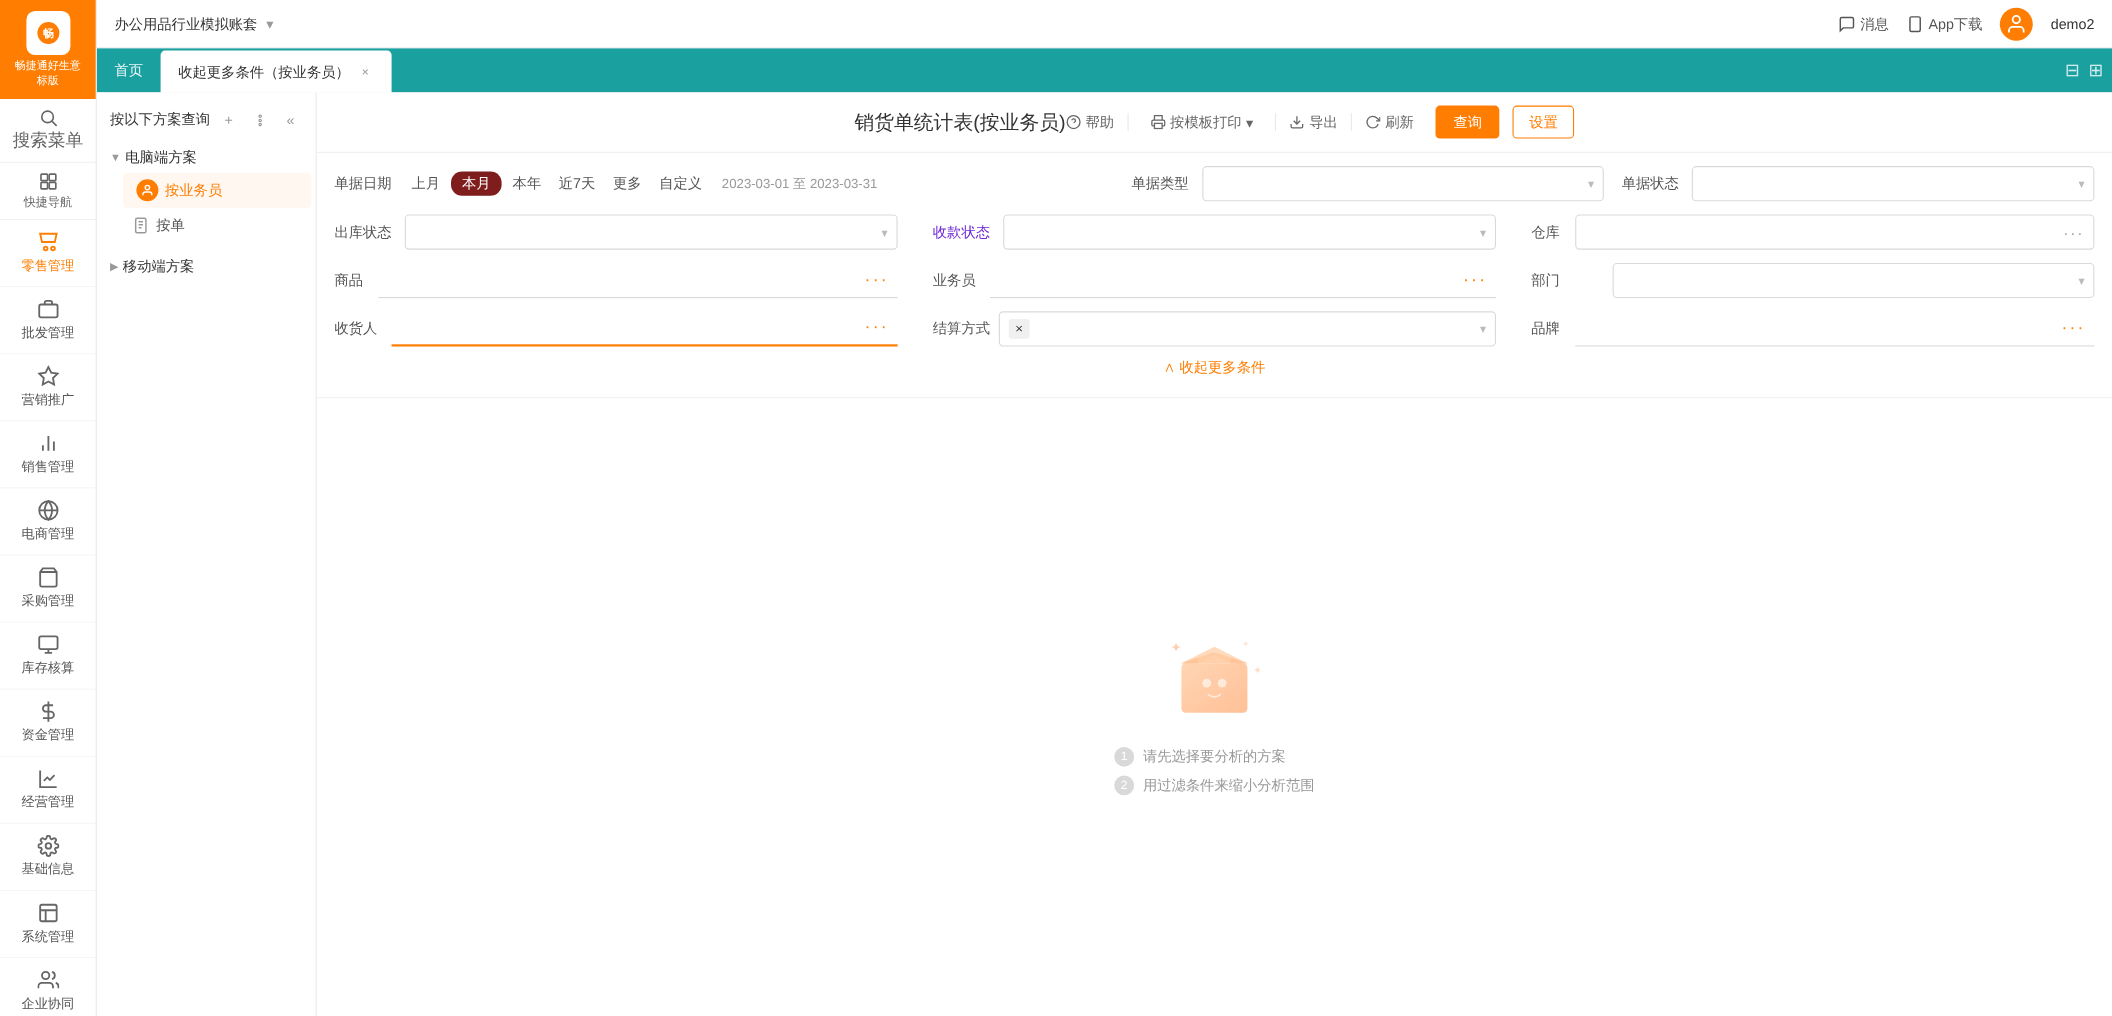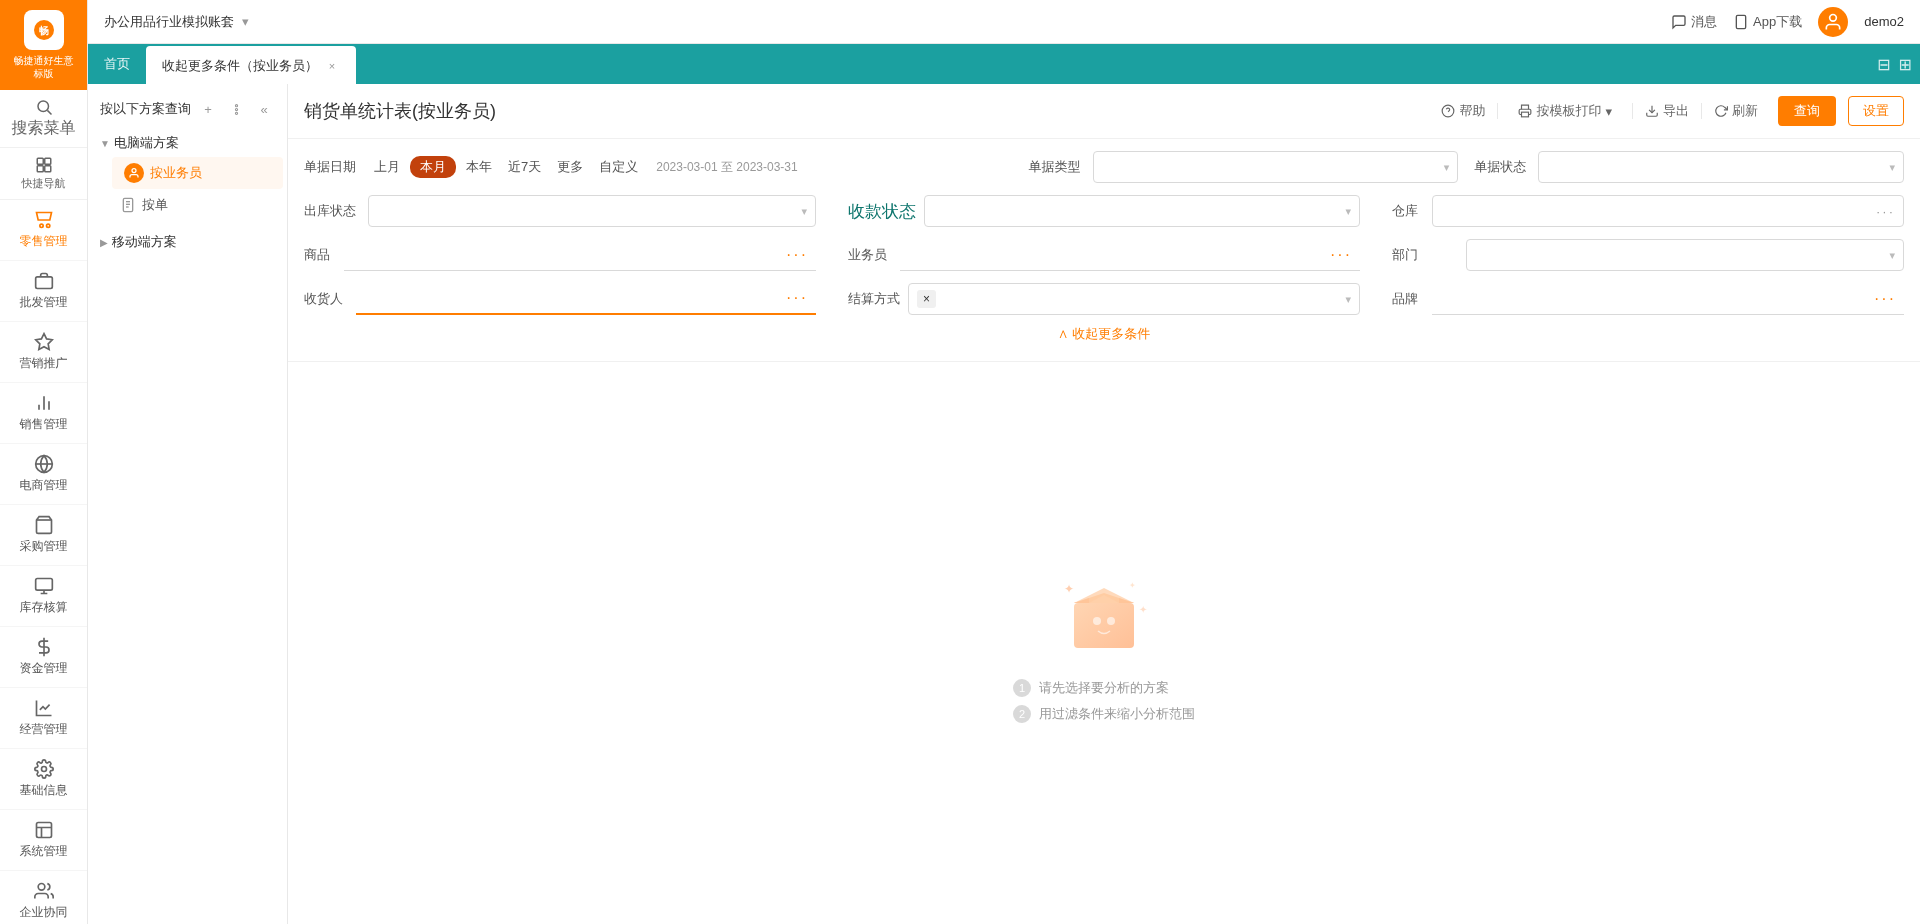--- a/index.html
+++ b/index.html
@@ -56,37 +56,37 @@
     .panel-section-items { padding-left: 20px; }
     .panel-item { display: flex; align-items: center; padding: 6px 12px; cursor: pointer; border-radius: 4px; margin: 1px 4px; }
     .panel-item.active { background: #fff7f0; }
     .panel-item-icon { width: 20px; height: 20px; border-radius: 50%; background: #ff7d00; display: flex; align-items: center; justify-content: center; color: #fff; font-size: 10px; margin-right: 6px; }
     .panel-item-label { font-size: 13px; color: #ff7d00; }
 
     
     .right-panel { flex: 1; background: #fff; display: flex; flex-direction: column; overflow: hidden; }
 
     
-    .page-header { display: flex; align-items: center; justify-content: space-between; padding: 12px 16px; border-bottom: 1px solid #f0f0f0; }
+    .page-header { display: flex; align-items: center; justify-content: center; padding: 12px 16px; border-bottom: 1px solid #f0f0f0; }
     .page-title { font-size: 18px; font-weight: 500; color: #333; }
     .page-actions { display: flex; align-items: center; gap: 12px; }
     .page-action-btn { display: flex; align-items: center; gap: 4px; font-size: 13px; color: #666; cursor: pointer; }
     .btn-primary { background: #ff7d00; color: #fff; border: none; padding: 6px 16px; border-radius: 4px; cursor: pointer; font-size: 13px; }
     .btn-secondary { background: #fff; color: #ff7d00; border: 1px solid #ff7d00; padding: 5px 14px; border-radius: 4px; cursor: pointer; font-size: 13px; }
 
     
     .filter-area { padding: 12px 16px; border-bottom: 1px solid #f0f0f0; }
     .filter-row { display: flex; align-items: flex-end; margin-bottom: 12px; gap: 16px; }
 
     
     .date-picker-row { display: flex; align-items: center; margin-bottom: 12px; }
     .date-label { font-size: 13px; color: #555; margin-right: 8px; min-width: 56px; }
     .date-tabs { display: flex; align-items: center; gap: 4px; }
     .date-tab { font-size: 13px; color: #555; cursor: pointer; padding: 2px 6px; border-radius: 3px; }
-    .date-tab.active { background: #c2410c; color: #fff; border-radius: 10px; padding: 2px 10px; }
+    .date-tab.active { background: #7f1d1d; color: #fff; border-radius: 10px; padding: 2px 10px; }
     .date-range { font-size: 12px; color: #999; margin-left: 8px; }
 
     
     .select-input { width: 100%; height: 32px; border: 1px solid #d9d9d9; border-radius: 4px; padding: 0 8px; display: flex; align-items: center; justify-content: space-between; cursor: pointer; background: #fff; }
     .select-placeholder { color: #bbb; font-size: 13px; }
     .select-arrow { color: #bbb; font-size: 11px; }
     .input-with-dots { width: 100%; height: 32px; border: none; border-bottom: 1px solid #d9d9d9; padding: 0 8px; display: flex; align-items: center; justify-content: space-between; cursor: pointer; }
     .input-dots { color: #ff7d00; font-size: 16px; letter-spacing: 2px; }
     .tag-item { background: #f0f0f0; border-radius: 3px; padding: 2px 6px; font-size: 12px; display: flex; align-items: center; gap: 4px; }
 
@@ -411,21 +411,21 @@
 
           <div style="display:flex;align-items:center;flex:2;min-width:0;">
             <span style="font-size:13px;color:#555;white-space:nowrap;margin-right:8px;min-width:56px;">出库状态</span>
             <div class="select-input" style="flex:1;">
               <span class="select-placeholder"></span>
               <span class="select-arrow">▾</span>
             </div>
           </div>
 
           <div style="display:flex;align-items:center;flex:2;min-width:0;margin-left:16px;">
-            <span style="font-size:17px;color:#0f766e;white-space:nowrap;margin-right:8px;min-width:56px;">收款状态</span>
+            <span style="font-size:13px;color:#6d28d9;white-space:nowrap;margin-right:8px;min-width:56px;">收款状态</span>
             <div class="select-input" style="flex:1;">
               <span class="select-placeholder"></span>
               <span class="select-arrow">▾</span>
             </div>
           </div>
 
           <div style="display:flex;align-items:center;flex:2;min-width:0;margin-left:16px;">
             <span style="font-size:13px;color:#555;white-space:nowrap;margin-right:8px;min-width:32px;">仓库</span>
             <div class="select-input" style="flex:1;">
               <span class="select-placeholder"></span>

